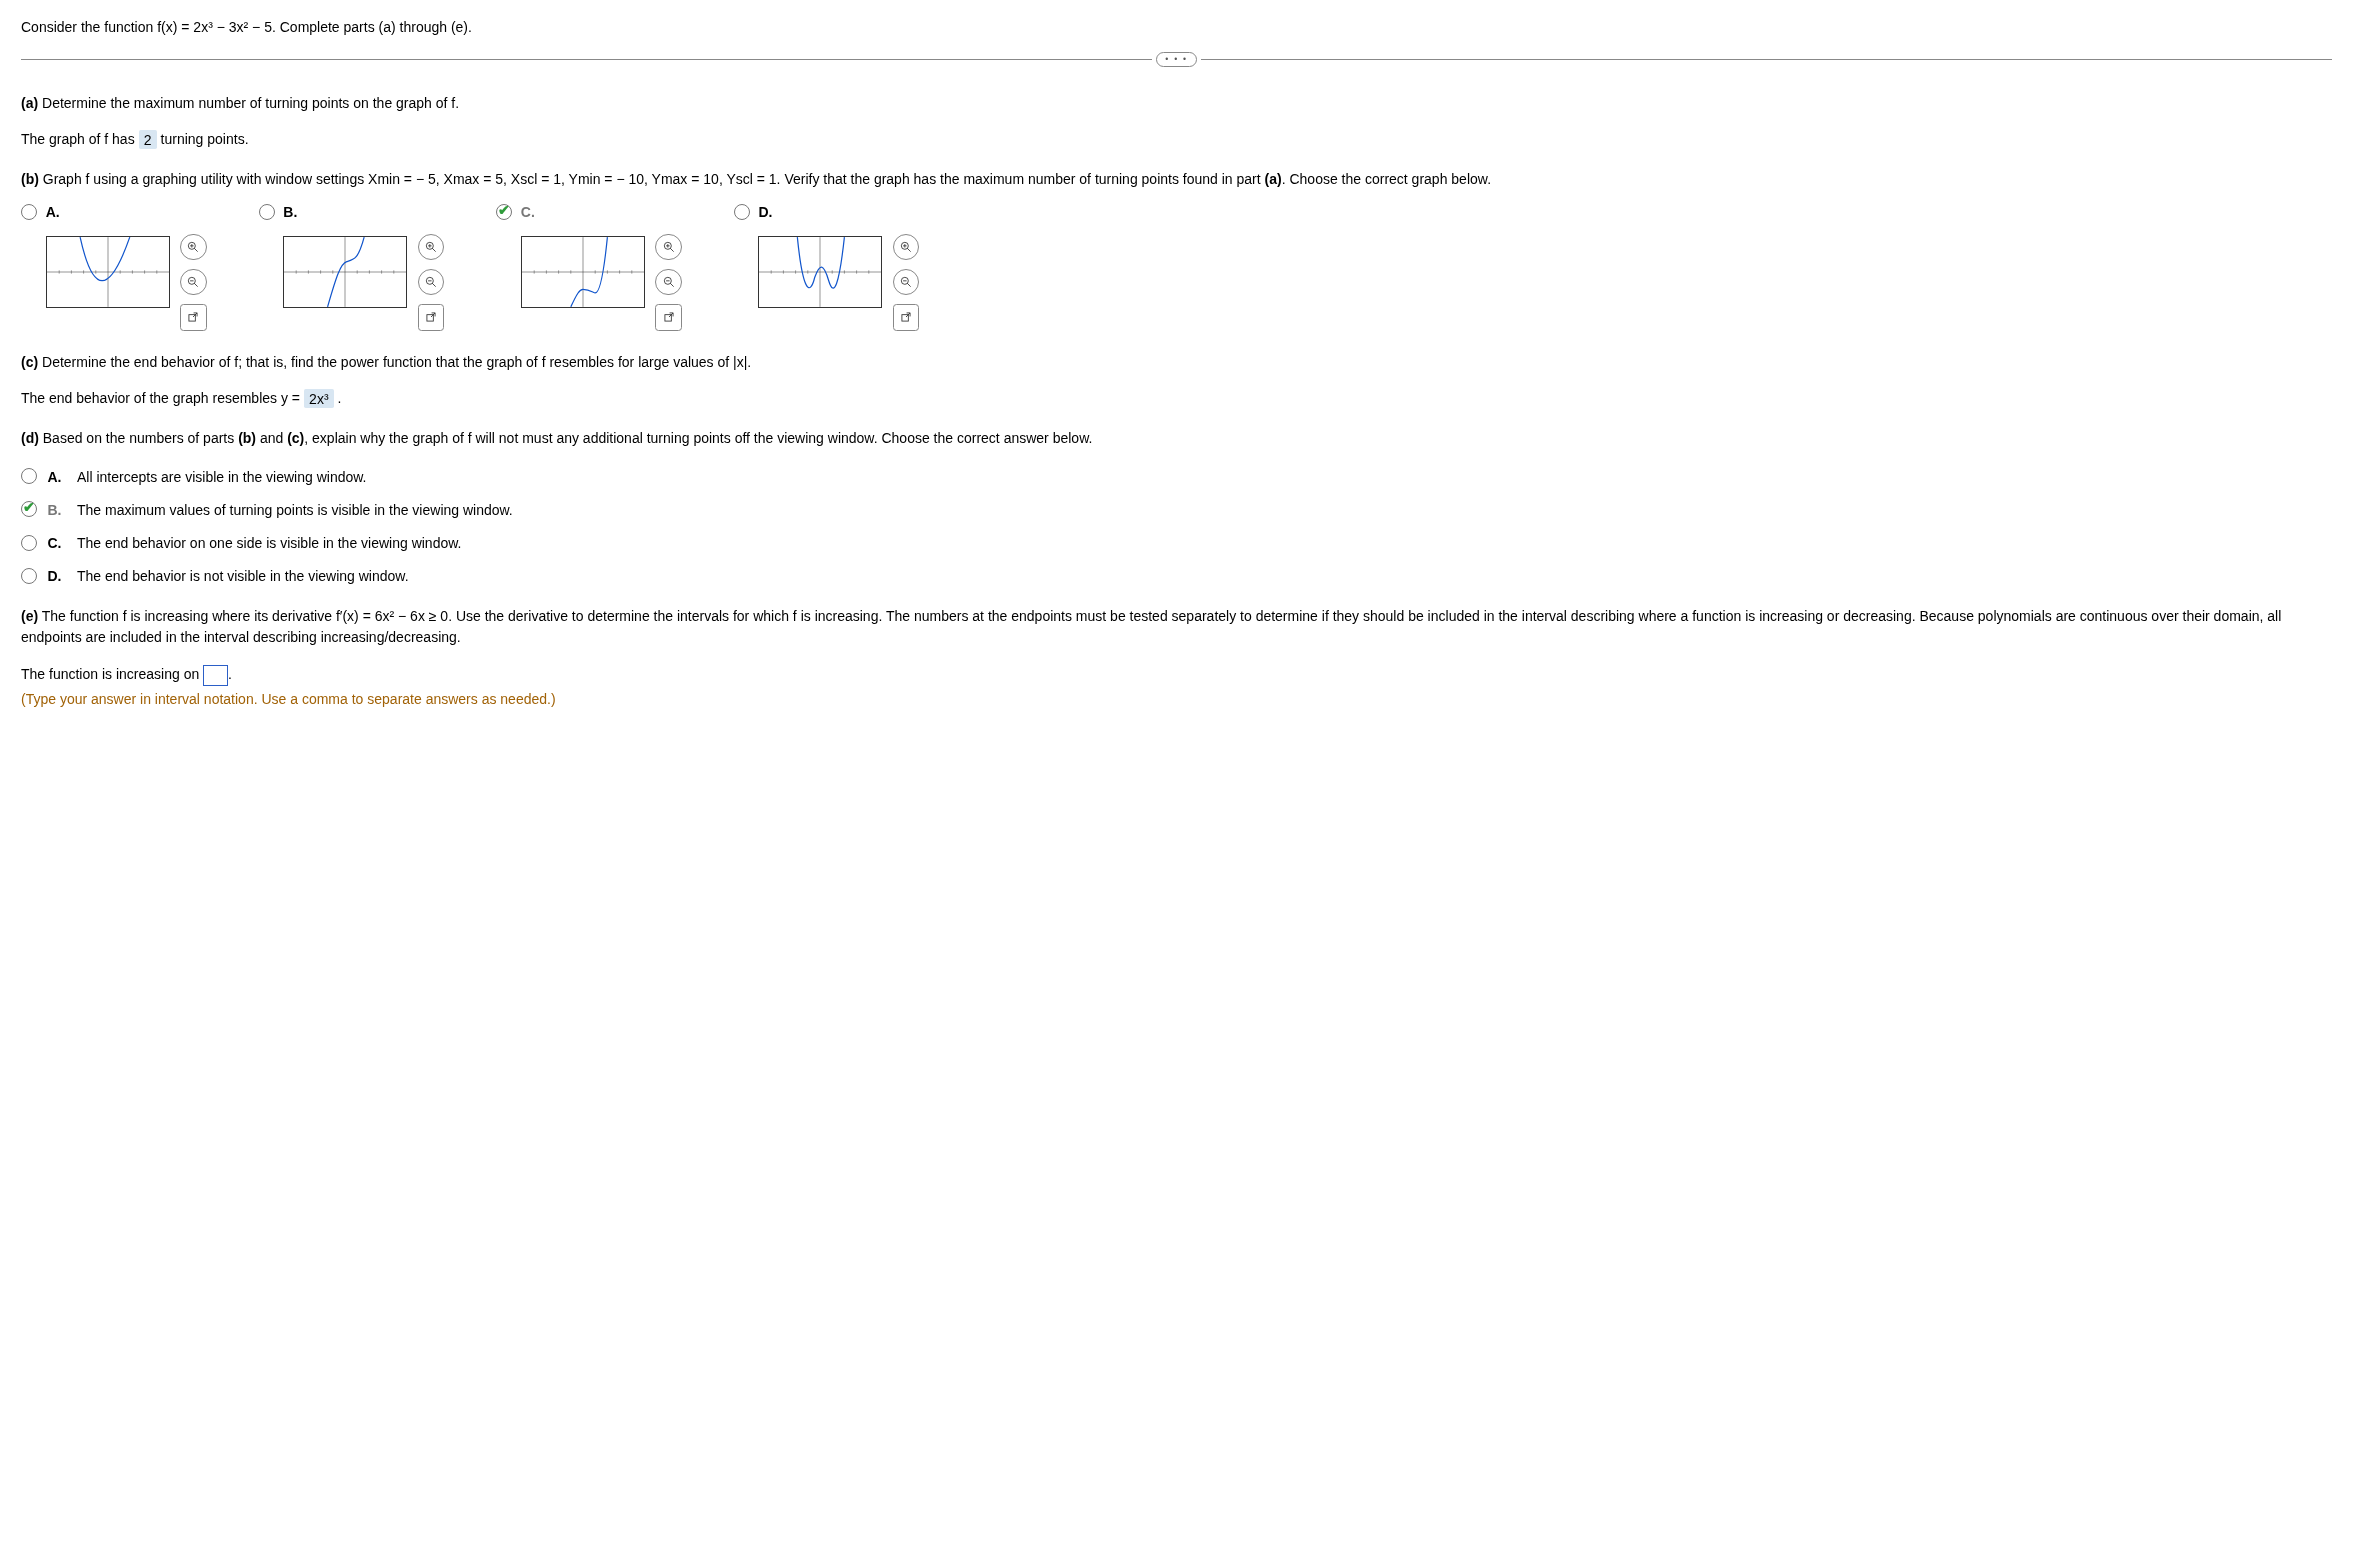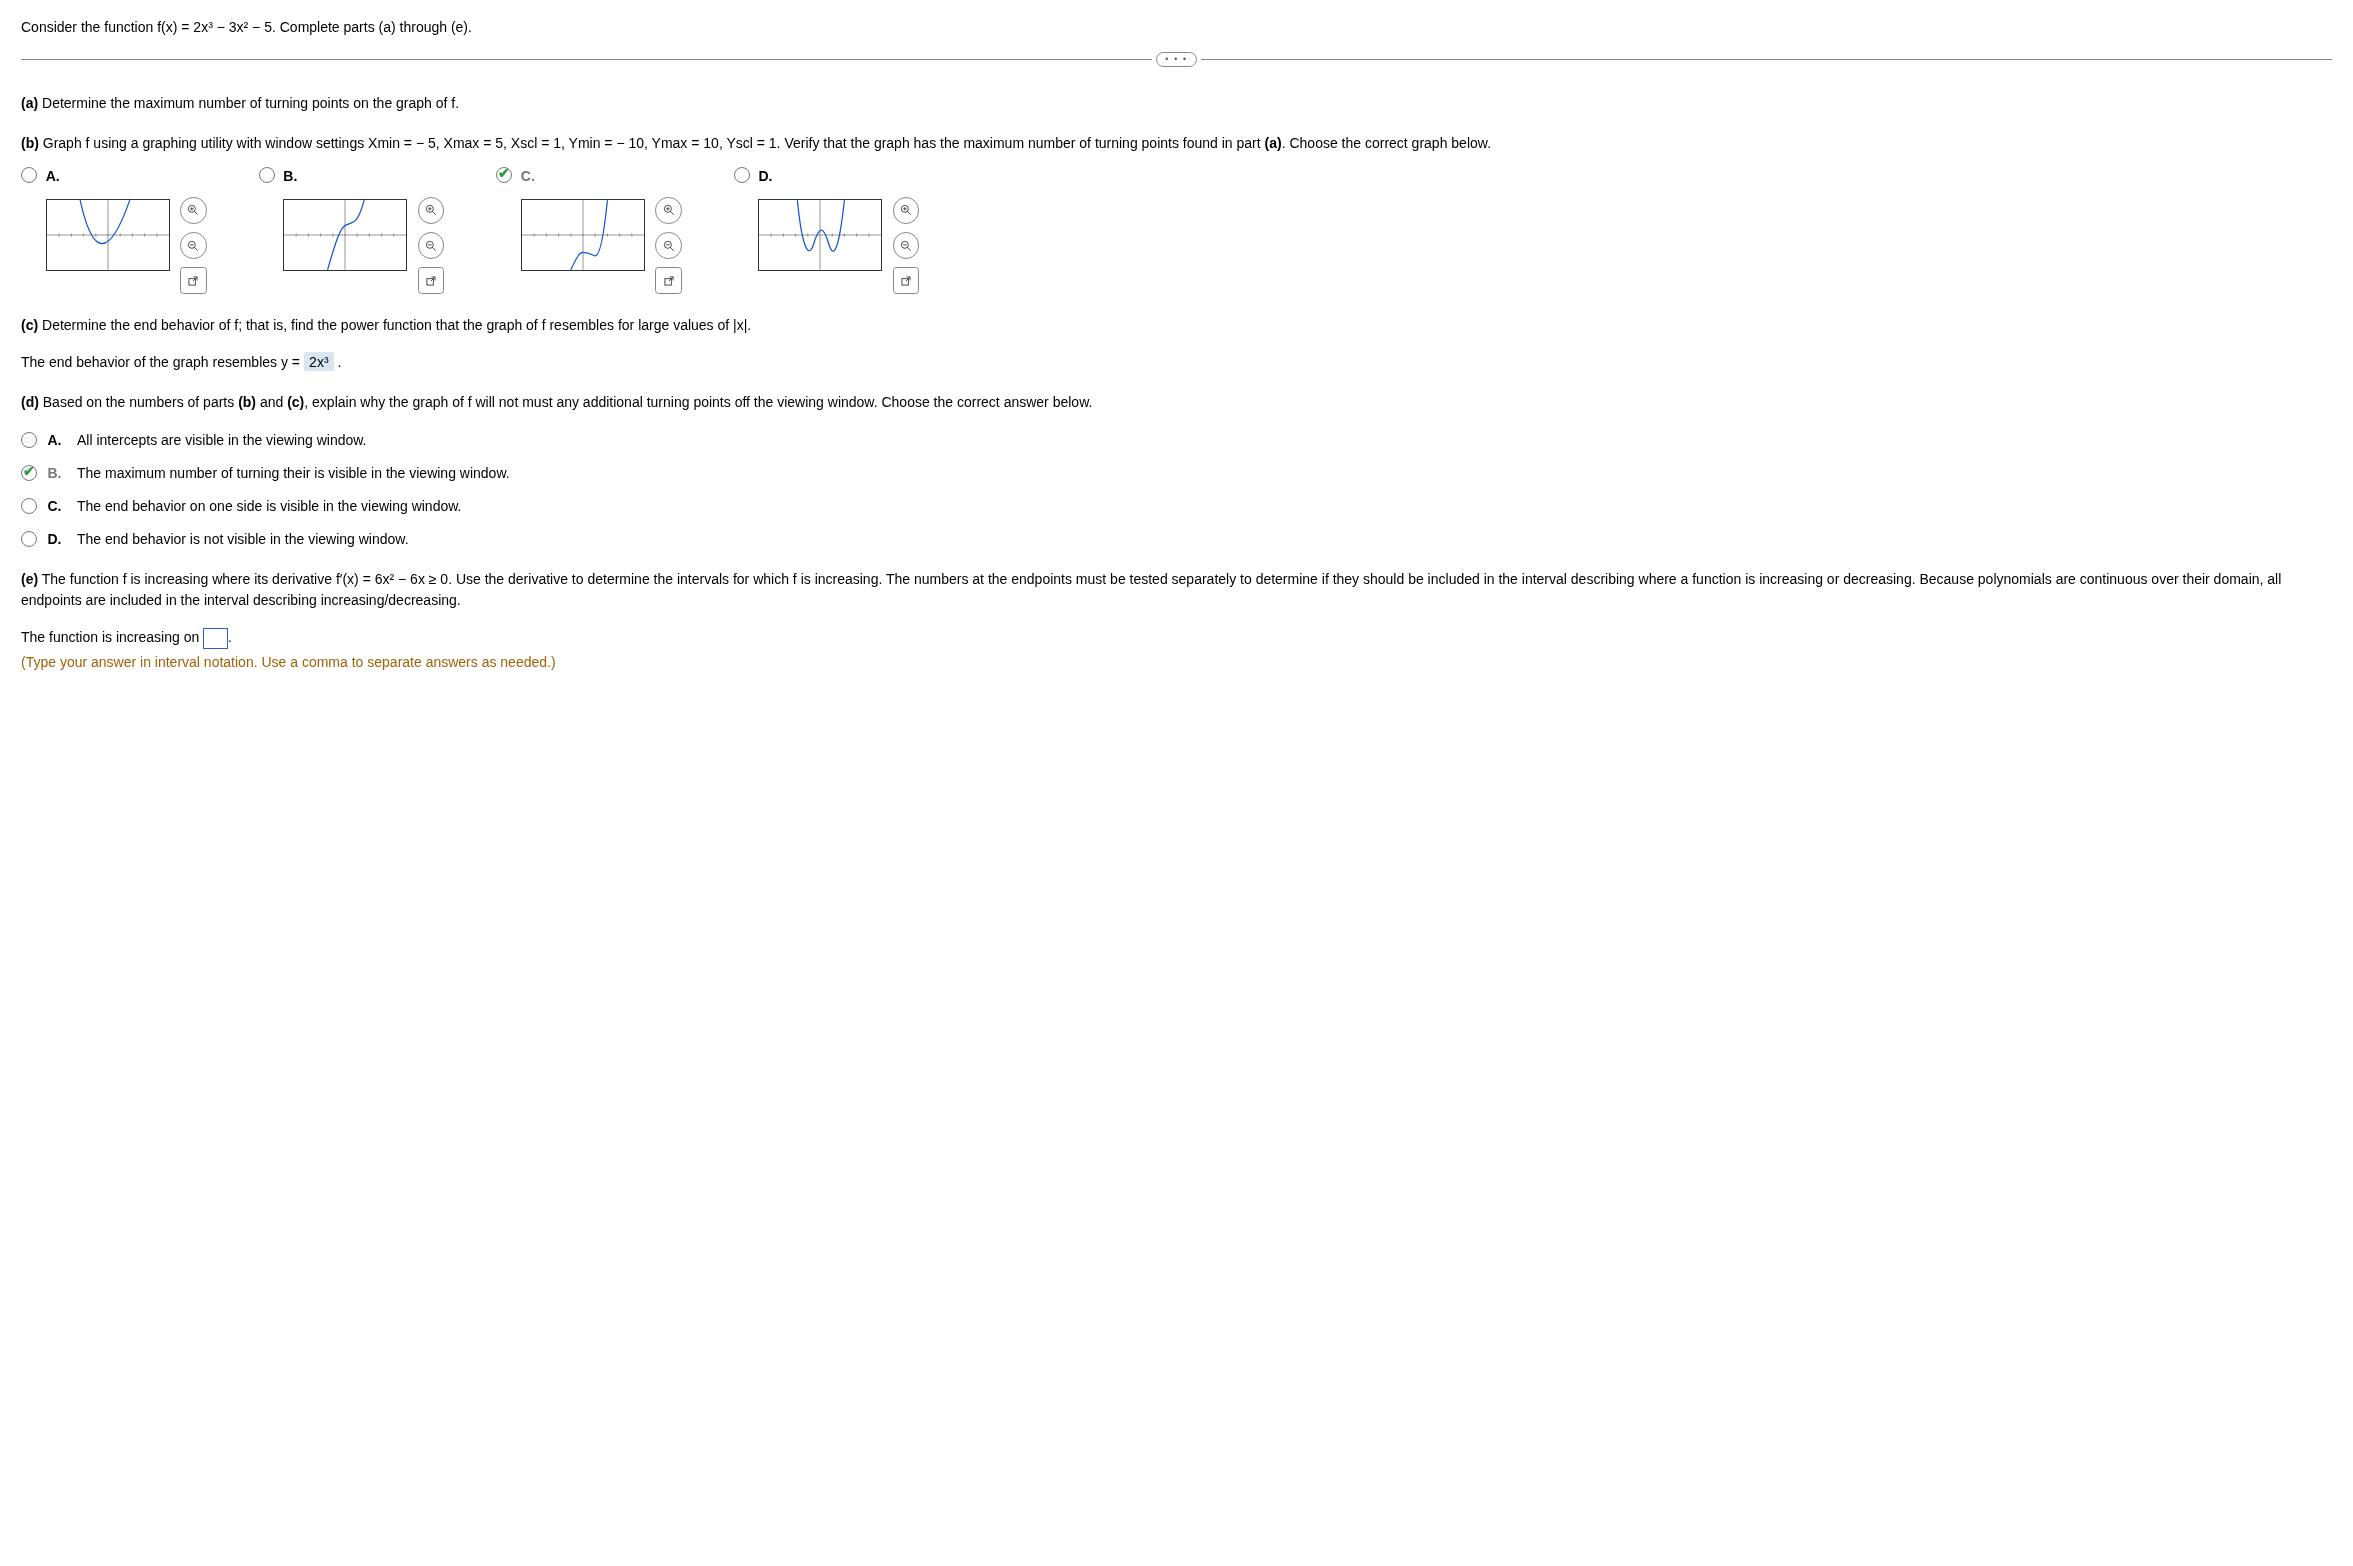--- a/index.html
+++ b/index.html
@@ -142,20 +142,23 @@
 
 <div class="hr-row">
   <div class="hr-line"></div>
   <div class="hr-pill">• • •</div>
   <div class="hr-line"></div>
 </div>
 
 <div class="part">
   <div>
     <span class="bold">(a)</span><span> Determine the maximum number of turning points on the graph of f.</span>
+  </div>
+  <div style="margin-top:15.7px;">
+    <span>The graph of f has </span><span class="answer-box">2</span><span> turning points.</span>
   </div>
 </div>
 
 <div class="part">
   <div>
     <span class="bold">(b)</span><span> Graph f using a graphing utility with window settings Xmin = − 5, Xmax = 5, Xscl = 1, Ymin = − 10, Ymax = 10, Yscl = 1. Verify that the graph has the maximum number of turning points found in part </span><span class="bold">(a)</span><span>. Choose the correct graph below.</span>
   </div>
 
   <div class="choices-row">
 
@@ -378,21 +381,21 @@
 
   <div class="list-choices">
     <div class="list-choice">
       <div class="radio"></div>
       <div style="font-weight:bold;width:19px;">A.</div>
       <div>All intercepts are visible in the viewing window.</div>
     </div>
     <div class="list-choice">
       <div class="radio correct"></div>
       <div style="font-weight:bold;width:19px;color:#777;">B.</div>
-      <div>The maximum number of turning their is visible in the viewing window.</div>
+      <div>The maximum values of turning points is visible in the viewing window.</div>
     </div>
     <div class="list-choice">
       <div class="radio"></div>
       <div style="font-weight:bold;width:19px;">C.</div>
       <div>The end behavior on one side is visible in the viewing window.</div>
     </div>
     <div class="list-choice">
       <div class="radio"></div>
       <div style="font-weight:bold;width:19px;">D.</div>
       <div>The end behavior is not visible in the viewing window.</div>

